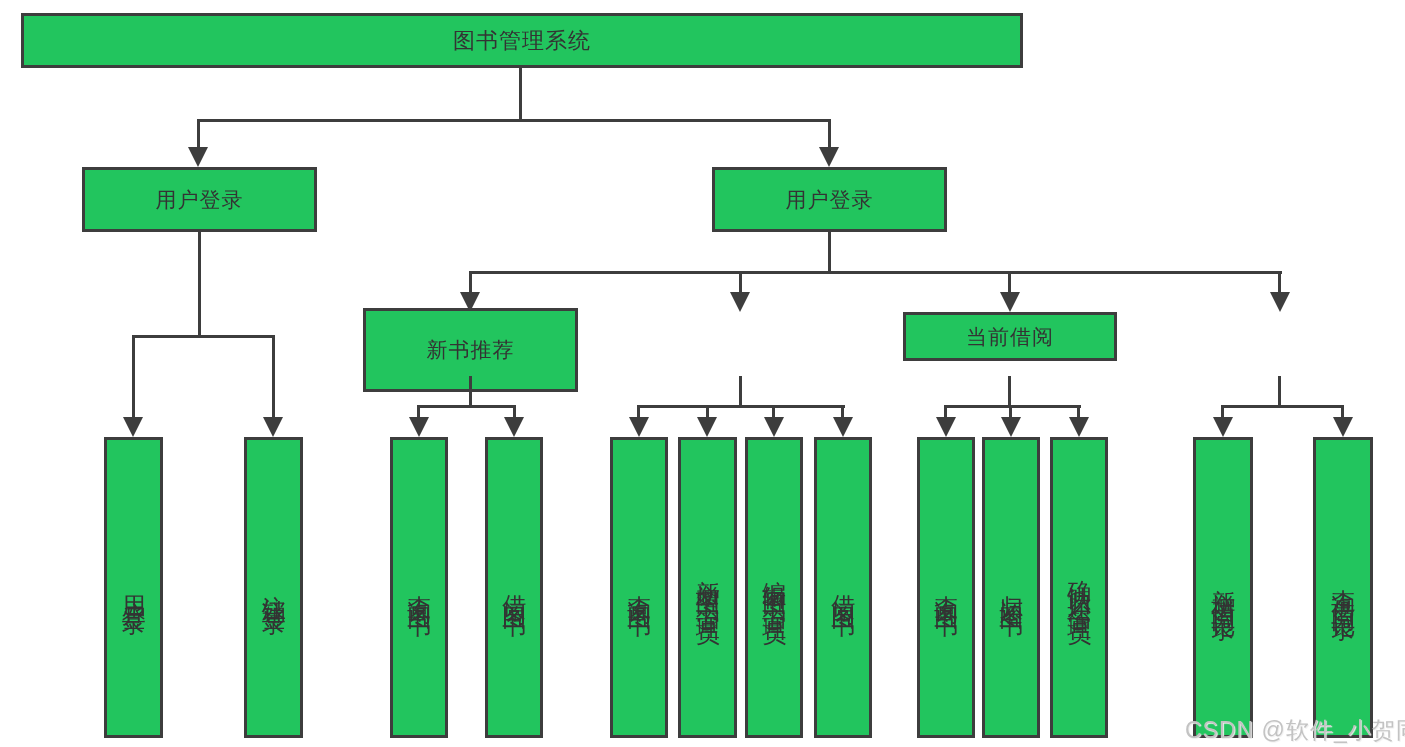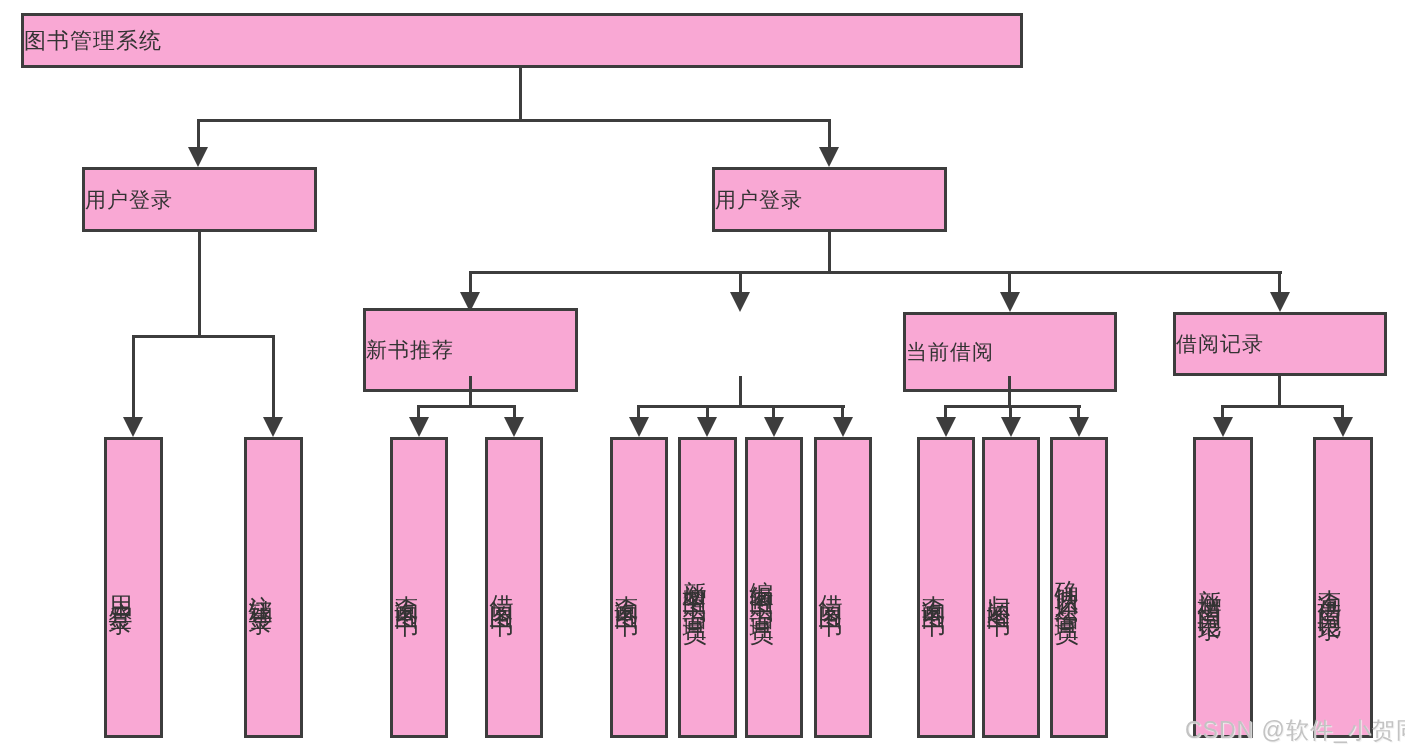--- a/index.html
+++ b/index.html
@@ -5,23 +5,23 @@
   :root{
     --line:#3d3d3d;
     --text:#333333;
     --wm:#c3c3c3;
     --bg:#ffffff;
   }
   html,body{margin:0;padding:0;background:var(--bg);}
   body{font-family:"Liberation Sans",sans-serif;color:var(--text);}
   .canvas{position:relative;width:1405px;height:747px;background:var(--bg);overflow:hidden;}
   .box{
-    position:absolute;box-sizing:border-box;background:#f9a8d4;
+    position:absolute;box-sizing:border-box;background:#22c55e;
     border:3px solid var(--line);
-    display:flex;align-items:center;
+    display:flex;align-items:center;justify-content:center;
     text-align:center;
   }
   .root-box span{font-size:22px;letter-spacing:1px;}
   .hnode span{font-size:21px;letter-spacing:1px;}
   .leaf{top:437px;height:301px;}
   .vtext{
     writing-mode:vertical-rl;
     text-orientation:mixed;
     font-size:24px;
     letter-spacing:6px;
@@ -79,25 +79,22 @@
   <div class="vline" style="left:739px;top:271px;width:3px;height:24px"></div>
   <div class="arrow" style="left:730px;top:292px"></div>
   <div class="vline" style="left:1008px;top:271px;width:3px;height:24px"></div>
   <div class="arrow" style="left:1000px;top:292px"></div>
   <div class="vline" style="left:1278px;top:271px;width:3px;height:24px"></div>
   <div class="arrow" style="left:1270px;top:292px"></div>
 
   <div class="box hnode" style="left:363px;top:308px;width:215px;height:84px">
     <span>新书推荐</span>
   </div>
-  <div class="box hnode" style="left:903px;top:312px;width:214px;height:80px">
+  <div class="box hnode" style="left:903px;top:312px;width:214px;height:49px">
     <span>当前借阅</span>
-  </div>
-  <div class="box hnode" style="left:1173px;top:312px;width:214px;height:64px">
-    <span>借阅记录</span>
   </div>
 
   <div class="vline" style="left:469px;top:376px;width:3px;height:29px"></div>
   <div class="hline" style="left:417px;top:405px;width:99px;height:3px"></div>
   <div class="vline" style="left:417px;top:405px;width:3px;height:14px"></div>
   <div class="arrow" style="left:409px;top:417px"></div>
   <div class="vline" style="left:513px;top:405px;width:3px;height:14px"></div>
   <div class="arrow" style="left:504px;top:417px"></div>
 
   <div class="vline" style="left:739px;top:376px;width:3px;height:29px"></div>

